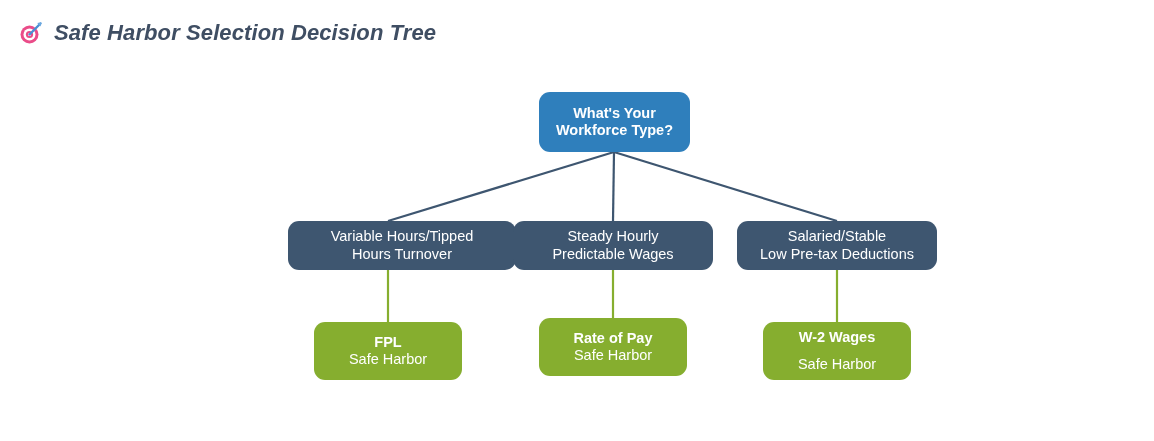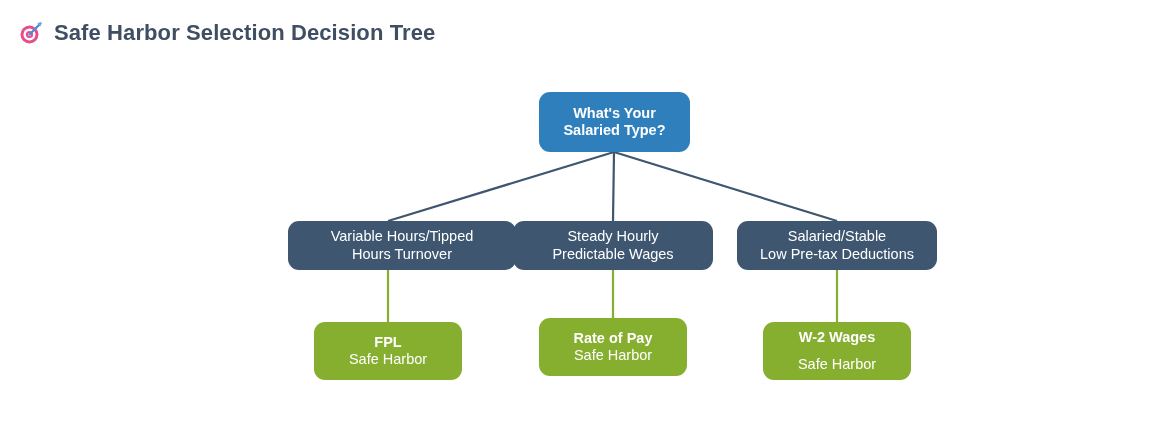--- a/index.html
+++ b/index.html
@@ -33,20 +33,21 @@
     flex: 0 0 26px;
     margin-right: 10px;
     position: relative;
   }
   .page-title {
     font-size: 22px;
     font-weight: bold;
     color: #3f4e63;
     letter-spacing: .1px;
     white-space: nowrap;
+    font-style: italic;
   }
 
   
   .diagram {
     position: absolute;
     left: 0;
     top: 0;
     width: 1154px;
     height: 441px;
   }
@@ -121,21 +122,21 @@
     <line x1="614" y1="152" x2="613" y2="221" stroke="#3e5670" stroke-width="2.2"></line>
     <line x1="614" y1="152" x2="837" y2="221" stroke="#3e5670" stroke-width="2.2"></line>
 
     <line x1="388" y1="270" x2="388" y2="322" stroke="#86ae2f" stroke-width="2.2"></line>
     <line x1="613" y1="270" x2="613" y2="322" stroke="#86ae2f" stroke-width="2.2"></line>
     <line x1="837" y1="270" x2="837" y2="322" stroke="#86ae2f" stroke-width="2.2"></line>
   </svg>
 
   <div class="node node-root" style="left:539px; top:92px; width:151px; height:60px;">
     <span class="node-line">What's Your</span>
-    <span class="node-line">Salaried Type?</span>
+    <span class="node-line">Workforce Type?</span>
   </div>
 
   <div class="node node-branch" style="left:288px; top:221px; width:228px; height:49px;">
     <span class="node-line">Variable Hours/Tipped</span>
     <span class="node-line">Hours Turnover</span>
   </div>
 
   <div class="node node-branch" style="left:737px; top:221px; width:200px; height:49px;">
     <span class="node-line">Salaried/Stable</span>
     <span class="node-line">Low Pre-tax Deductions</span>

